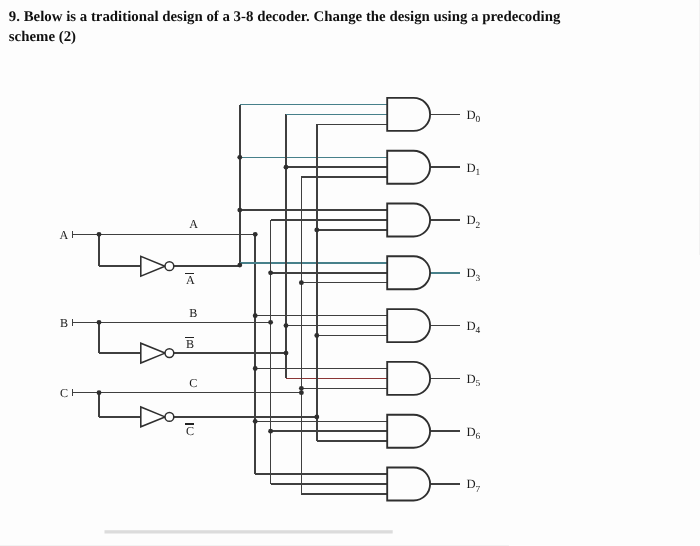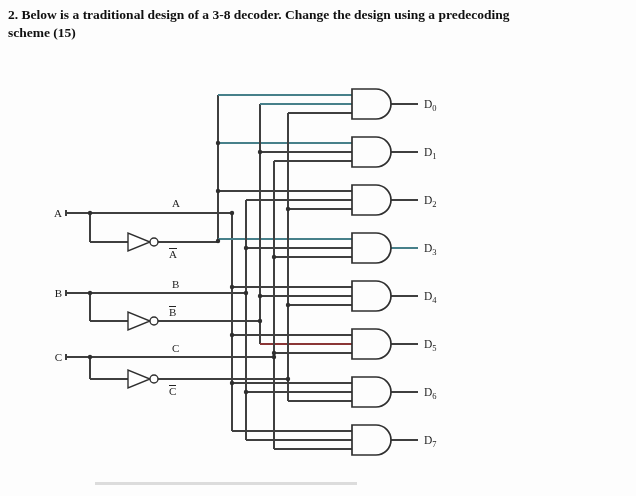--- a/index.html
+++ b/index.html
@@ -24,22 +24,22 @@
   .outl  { font-size:11.5px; }
   .sub   { font-size:8.5px; }
   .artifact { fill:#dcdcdc; }
 </style>
 </head>
 <body>
 
 <div class="page">
 
   <div class="title">
-    <div>2. Below is a traditional design of a 3-8 decoder. Change the design using a predecoding</div>
-    <div>scheme (15)</div>
+    <div>9. Below is a traditional design of a 3-8 decoder. Change the design using a predecoding</div>
+    <div>scheme (2)</div>
   </div>
 
   <svg class="circuit" width="636" height="496" viewBox="0 0 636 496">
 
     <g>
       <line class="wire" x1="66" y1="210" x2="66" y2="216"></line>
       <line class="wire" x1="66" y1="213" x2="232" y2="213"></line>
       <line class="wire" x1="232" y1="213" x2="232" y2="431"></line>
       <line class="wire" x1="232" y1="287" x2="352" y2="287"></line>
       <line class="wire" x1="232" y1="335" x2="352" y2="335"></line>

